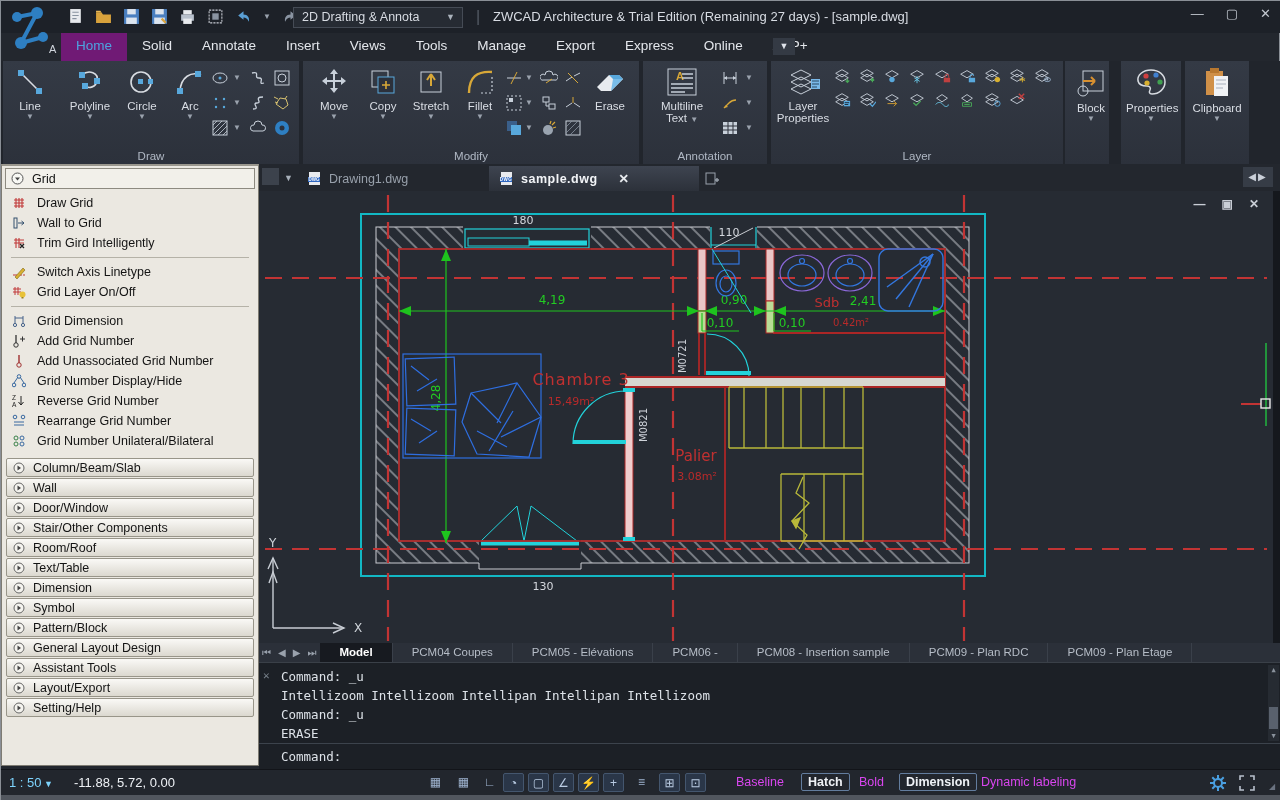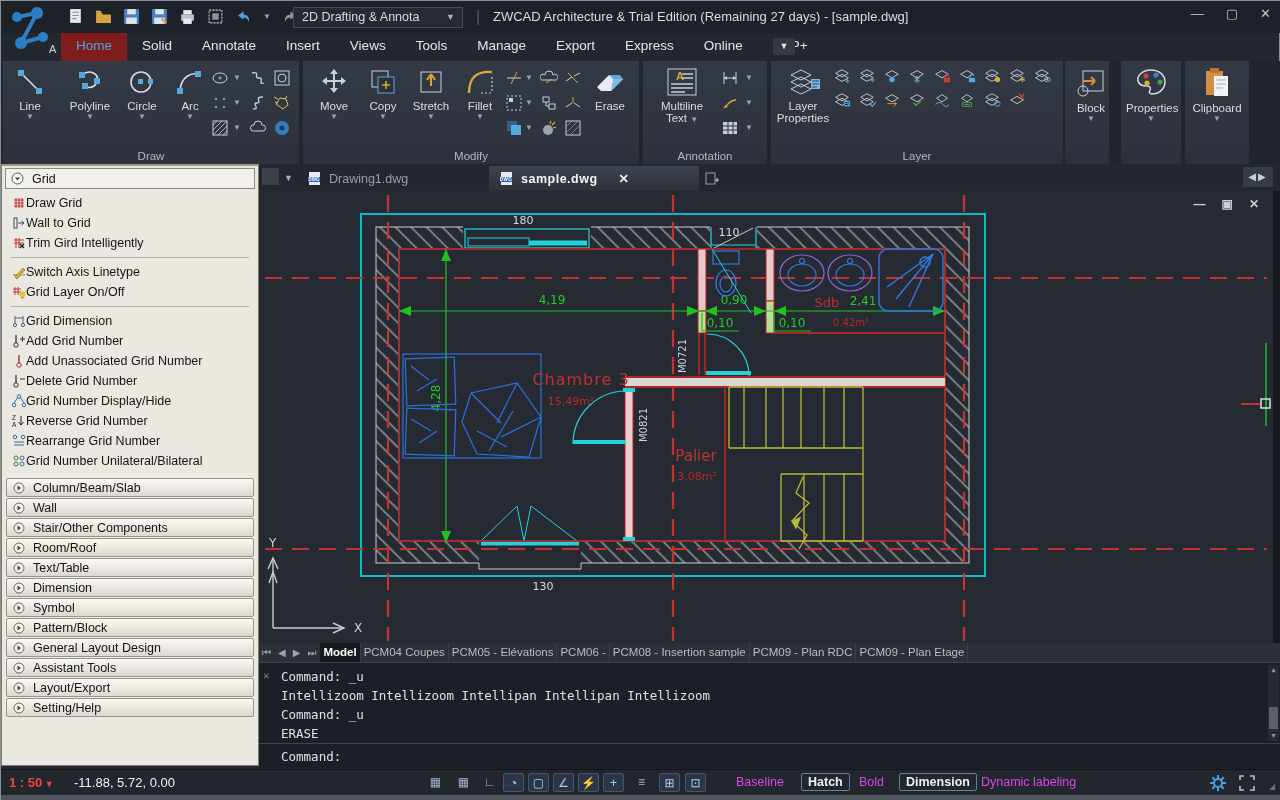--- a/index.html
+++ b/index.html
@@ -11,73 +11,73 @@
 .qat{position:absolute;top:7px;display:flex;gap:11px;align-items:center}
 .qicon{width:17px;height:17px;display:block}
 .wsdd{position:absolute;left:292px;top:6px;width:170px;height:21px;border:1px solid #454b55;background:#262b33;color:#d7dbe2;font-size:12.5px;line-height:19px;padding-left:8px}
 .wsdd .car{position:absolute;right:7px;top:0;color:#aab2bc;font-size:9px}
 #wtitle{position:absolute;left:492px;top:8px;color:#d8dce3;font-size:13px;white-space:nowrap}
 #winbtns{position:absolute;right:10px;top:5px;display:flex;gap:22px;color:#c3c8d0;font-size:13px}
 #winbtns span{cursor:default}
 
 #rtabs{position:absolute;left:60px;top:32px;height:28px;display:flex;color:#e4e7ec;font-size:13.5px}
 .rtab{padding:5px 15px;height:28px}
-.rtab.active{background:#7f1d1d;color:#4da3e0}
+.rtab.active{background:#701a75;color:#4da3e0}
 #rtabmore{position:absolute;left:772px;top:37px;width:22px;height:17px;background:#343a44;color:#dfe3ea;font-size:9px;text-align:center;line-height:17px}
 
 #ribbon{position:absolute;left:0;top:60px;width:1280px;height:103px;background:#21252c}
 .panel{position:absolute;top:0;height:103px;background:linear-gradient(#343a45,#2c313b)}
 .plabel{position:absolute;bottom:2px;width:100%;text-align:center;color:#b0b8c4;font-size:11.5px}
 .bigbtn{position:absolute;top:4px;width:50px;text-align:center}
 .bigbtn svg{display:block;margin:2px auto 0}
 .blabel{display:block;color:#d9dde4;font-size:11.5px;margin-top:3px;white-space:nowrap}
 .caret{display:block;color:#9aa2ad;font-size:8px;line-height:6px;margin-top:2px}
 .sgrid{position:absolute;display:grid;grid-auto-rows:25px}
 .sic{width:18px;height:18px;display:block}
 .scaret{color:#9aa2ad;font-size:8px;line-height:18px}
 
 #sidebar{position:absolute;left:0;top:163px;width:258px;height:602px;background:#ebe8e1;border:1px solid #7e7b72;border-top:2px solid #9a978e;padding:2px 3px}
 .shead{height:21px;border:1px solid #8d8a80;background:#f2f0ea;display:flex;align-items:center;padding-left:5px;margin-bottom:4px}
 .shead span{font-size:12.5px;color:#111;margin-left:8px}
 .sitem{height:20px;display:flex;align-items:center;padding-left:7px}
 .sitem svg{width:14px;height:14px}
-.sitem span{font-size:12.5px;color:#141414;margin-left:0;white-space:nowrap}
+.sitem span{font-size:12.5px;color:#141414;margin-left:11px;white-space:nowrap}
 .ssep{height:1px;background:#b5b2a7;margin:4px 6px}
 .scat{height:19px;margin:1px 1px;border:1px solid #989589;border-radius:2px;background:linear-gradient(#faf9f6,#dbd8cf);display:flex;align-items:center;padding-left:6px}
 .scat span{font-size:12.5px;color:#141414;margin-left:8px;white-space:nowrap}
 
 #doctabs{position:absolute;left:258px;top:163px;width:1022px;height:27px;background:#23272e}
 #dtsq{position:absolute;left:3px;top:4px;width:17px;height:17px;background:#3c424c}
 #dtcar{position:absolute;left:25px;top:9px;color:#a8b0ba;font-size:9px}
 .dtab{position:absolute;top:2px;height:25px;display:flex;align-items:center;gap:7px;padding:0 10px;font-size:12.5px;color:#98a0ab}
 .dtab.active{background:linear-gradient(#3e4450,#2c313a);color:#f2f4f7;font-weight:bold;letter-spacing:.5px}
 .dtab .x{color:#e8ebef;font-weight:bold;margin-left:14px}
 #dtnew{position:absolute;left:445px;top:7px}
 #dtarrows{position:absolute;right:8px;top:3px;width:30px;height:20px;background:#363c46;color:#c9cfd8;font-size:10px;text-align:center;line-height:20px;letter-spacing:2px}
 #canvas{position:absolute;left:258px;top:190px;width:1022px;height:452px;background:#262b33;overflow:hidden}
 #docctl{position:absolute;right:22px;top:6px;color:#c9ced6;font-size:12px;display:flex;gap:16px;font-weight:bold}
 #rstrip{position:absolute;right:0;top:0;width:8px;height:452px;background:#15181d}
 
 #ltabs{position:absolute;left:258px;top:642px;width:1022px;height:19px;background:#2b3039;display:flex;align-items:center;font-size:11.5px;color:#b6bdc7}
 #ltabs .nav{color:#9aa2ad;font-size:10px;margin:0 3px;letter-spacing:1px}
-.ltab{padding:2px 3px;height:19px;line-height:15px;border-right:1px solid #3a404a;transform:skewX(0)}
+.ltab{padding:2px 19px;height:19px;line-height:15px;border-right:1px solid #3a404a;transform:skewX(0)}
 .ltab.active{background:#171a20;color:#fff;font-weight:bold}
 
 #cmd{position:absolute;left:258px;top:661px;width:1022px;height:107px;background:#1c2026;border-top:1px solid #3a4048;font-family:"DejaVu Sans Mono",monospace;font-size:12.5px;color:#dde2e8}
 #cmd .xbtn{position:absolute;left:4px;top:6px;color:#778089;font-size:11px}
 #cmdlines{position:absolute;left:22px;top:4px;line-height:19px;white-space:pre}
 #cmdsep{position:absolute;left:0;top:80px;width:1022px;height:1px;background:#3c434c}
 #cmdprompt{position:absolute;left:22px;top:86px}
 #cmdsb{position:absolute;right:2px;top:2px;width:11px;height:76px;background:#262b32}
 #cmdsb .up,#cmdsb .dn{position:absolute;left:0;width:11px;height:10px;color:#8a929c;font-size:7px;text-align:center;line-height:10px}
 #cmdsb .dn{bottom:0}
 #cmdsb .thumb{position:absolute;left:1px;bottom:12px;width:9px;height:22px;background:#59616d}
 
 #status{position:absolute;left:0;top:768px;width:1280px;height:26px;background:#22262d;border-top:1px solid #121419;color:#c9cfd8}
-#scale{position:absolute;left:8px;top:5px;font-size:13px;font-weight:bold;color:#ef4444}
+#scale{position:absolute;left:8px;top:5px;font-size:13px;font-weight:normal;color:#7dd3fc}
 #coords{position:absolute;left:73px;top:5px;font-size:13px;font-weight:normal;color:#eef1f5}
 .sticon{position:absolute;top:3px;width:21px;height:19px;font-size:12px;text-align:center;line-height:19px;color:#9fb4d0}
 .sticon.boxed{border:1px solid #44566e;background:#2a3648;border-radius:2px;color:#b9cbe2}
 .stlabel{position:absolute;top:5px;font-size:12.5px;color:#d946ef}
 .stbtn{position:absolute;top:3px;font-size:12.5px;color:#eef1f5;font-weight:bold;border:1px solid #637d9e;background:#2e3razz;padding:1px 6px;border-radius:2px}
 #botframe{position:absolute;left:0;top:794px;width:1280px;height:6px;background:#51565e}
 </style>
 </head>
 <body>
 
@@ -547,28 +547,20 @@
   </div>
   <div class="sitem">
     <svg viewBox="0 0 14 14">
           <path d="M7 1v8" stroke="#a03030" stroke-width="1.4"></path>
           <circle cx="7" cy="11" r="2.2" fill="none" stroke="#a03030"></circle>
         </svg>
     <span>Add Unassociated Grid Number</span>
   </div>
   <div class="sitem">
     <svg viewBox="0 0 14 14">
-          <path d="M4 1v8" stroke="#333" stroke-width="1.3"></path>
-          <circle cx="4" cy="11" r="2.2" fill="none" stroke="#333"></circle>
-          <path d="M8 5h5" stroke="#333"></path>
-        </svg>
-    <span>Delete Grid Number</span>
-  </div>
-  <div class="sitem">
-    <svg viewBox="0 0 14 14">
           <path d="M2 9l4-6M8 3l4 6" stroke="#3868a0"></path>
           <circle cx="2" cy="11" r="1.8" fill="none" stroke="#3868a0"></circle>
           <circle cx="12" cy="11" r="1.8" fill="none" stroke="#3868a0"></circle>
           <circle cx="7" cy="2.5" r="1.8" fill="none" stroke="#3868a0"></circle>
         </svg>
     <span>Grid Number Display/Hide</span>
   </div>
   <div class="sitem">
     <svg viewBox="0 0 14 14">
           <text x="0" y="6" font-size="6.5" fill="#222" font-family="Liberation Sans">Z</text>
@@ -601,20 +593,27 @@
           <path d="M4.5 3.5l3.5 2.5-3.5 2.5z" fill="#444"></path>
         </svg>
         <span>Column/Beam/Slab</span>
       </div>
   <div class="scat">
         <svg width="12" height="12" viewBox="0 0 12 12">
           <circle cx="6" cy="6" r="5" stroke="#666" fill="#f4f3ee"></circle>
           <path d="M4.5 3.5l3.5 2.5-3.5 2.5z" fill="#444"></path>
         </svg>
         <span>Wall</span>
+      </div>
+  <div class="scat">
+        <svg width="12" height="12" viewBox="0 0 12 12">
+          <circle cx="6" cy="6" r="5" stroke="#666" fill="#f4f3ee"></circle>
+          <path d="M4.5 3.5l3.5 2.5-3.5 2.5z" fill="#444"></path>
+        </svg>
+        <span>Door/Window</span>
       </div>
   <div class="scat">
         <svg width="12" height="12" viewBox="0 0 12 12">
           <circle cx="6" cy="6" r="5" stroke="#666" fill="#f4f3ee"></circle>
           <path d="M4.5 3.5l3.5 2.5-3.5 2.5z" fill="#444"></path>
         </svg>
         <span>Stair/Other Components</span>
       </div>
   <div class="scat">
         <svg width="12" height="12" viewBox="0 0 12 12">

